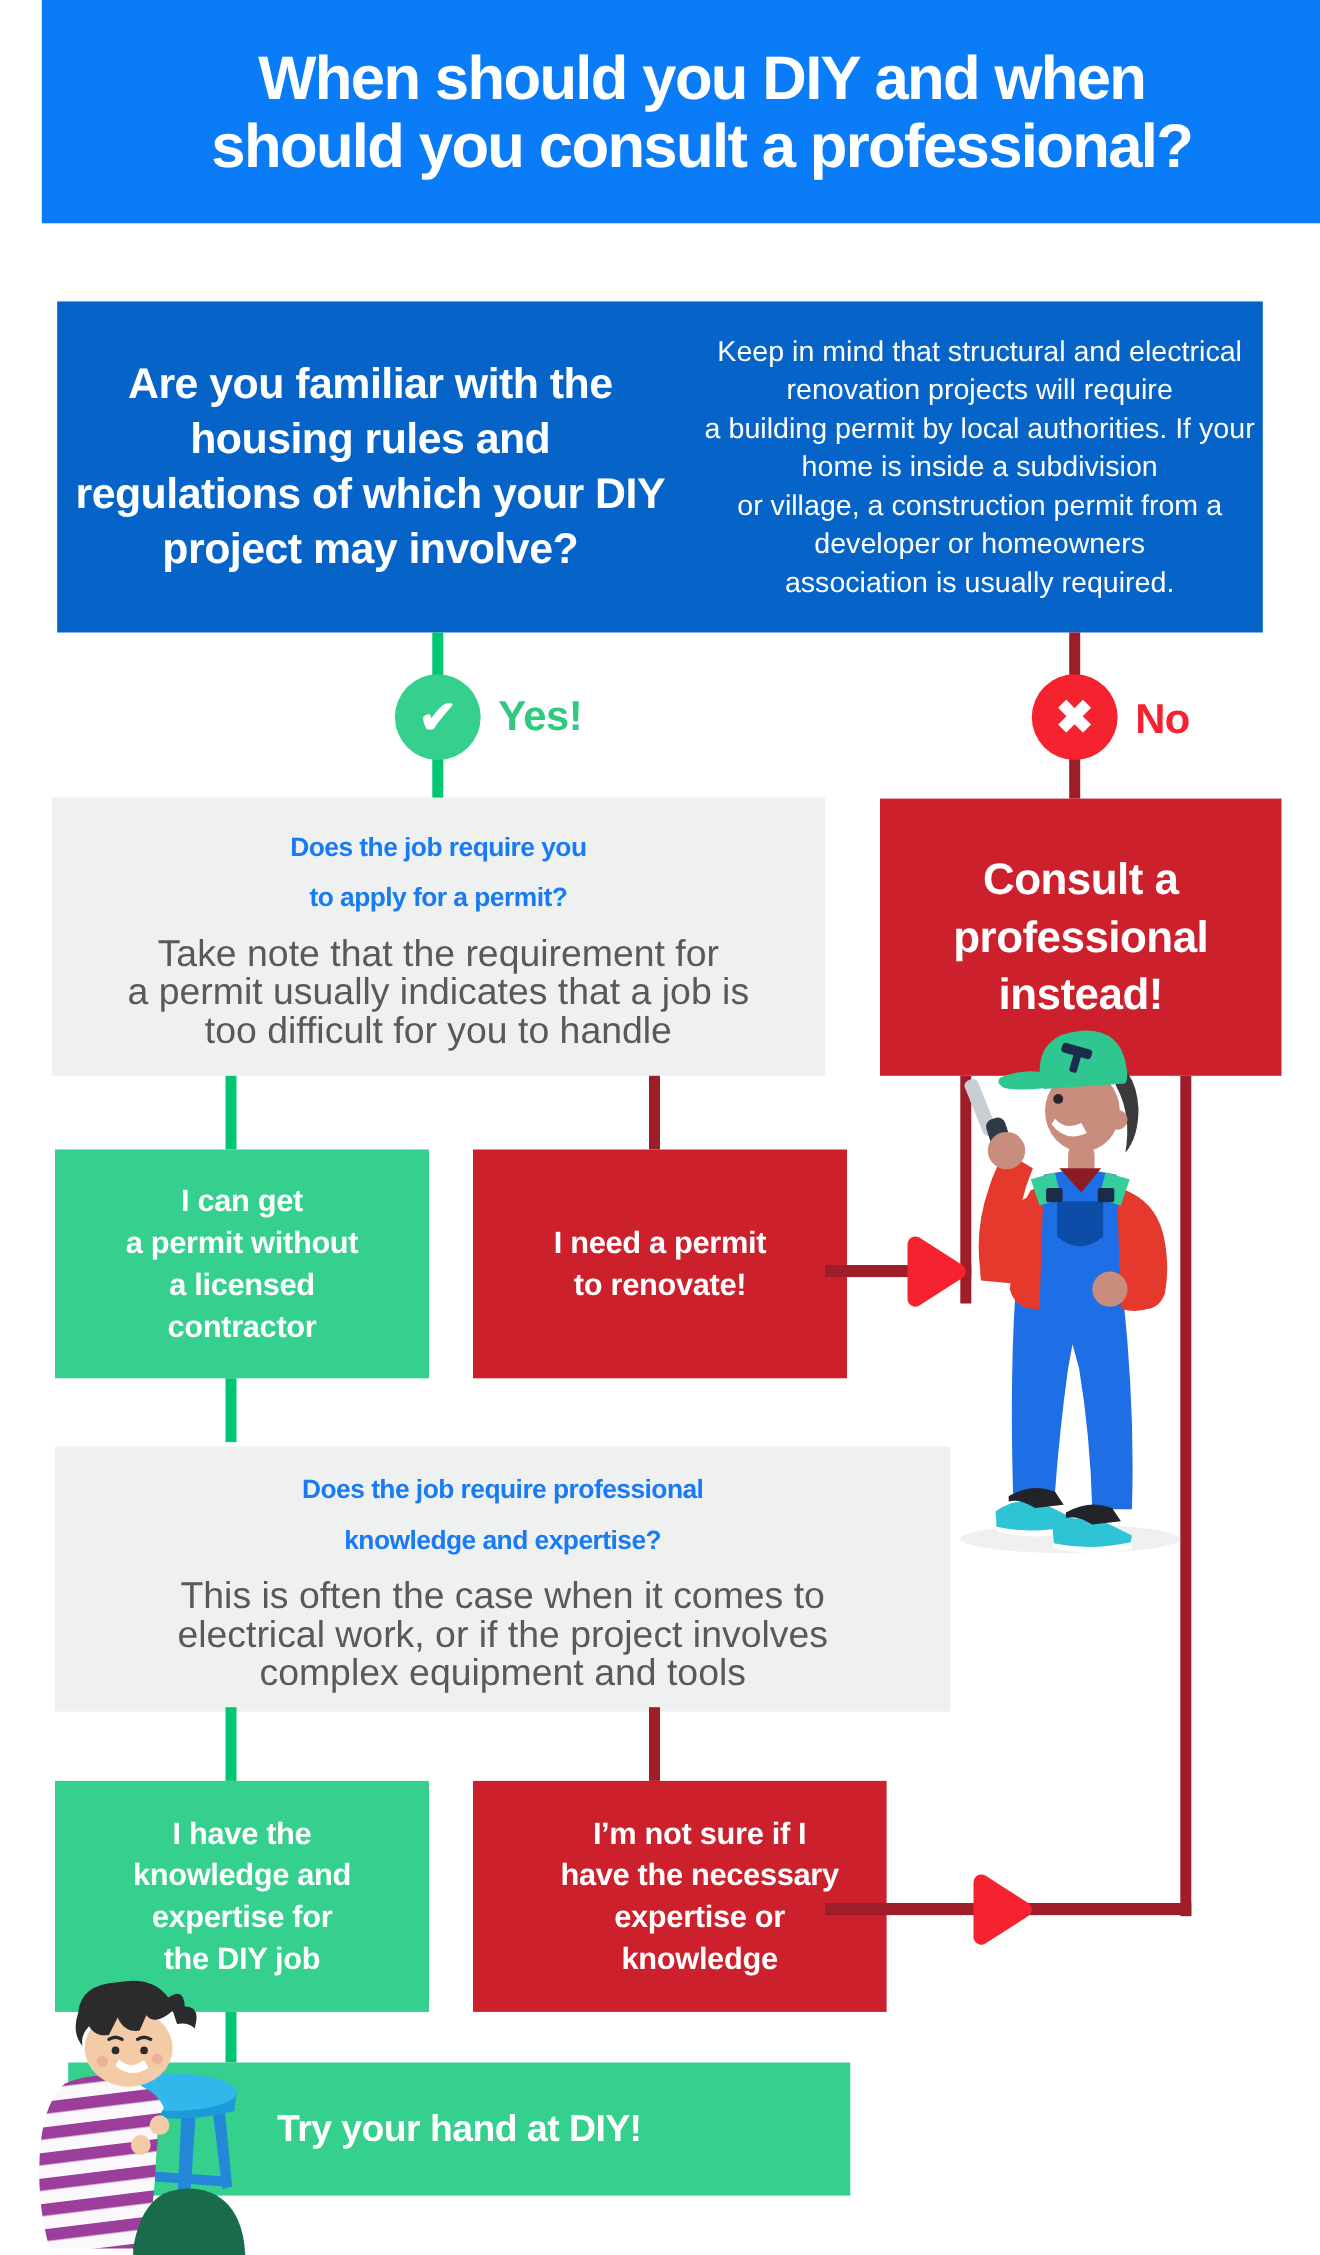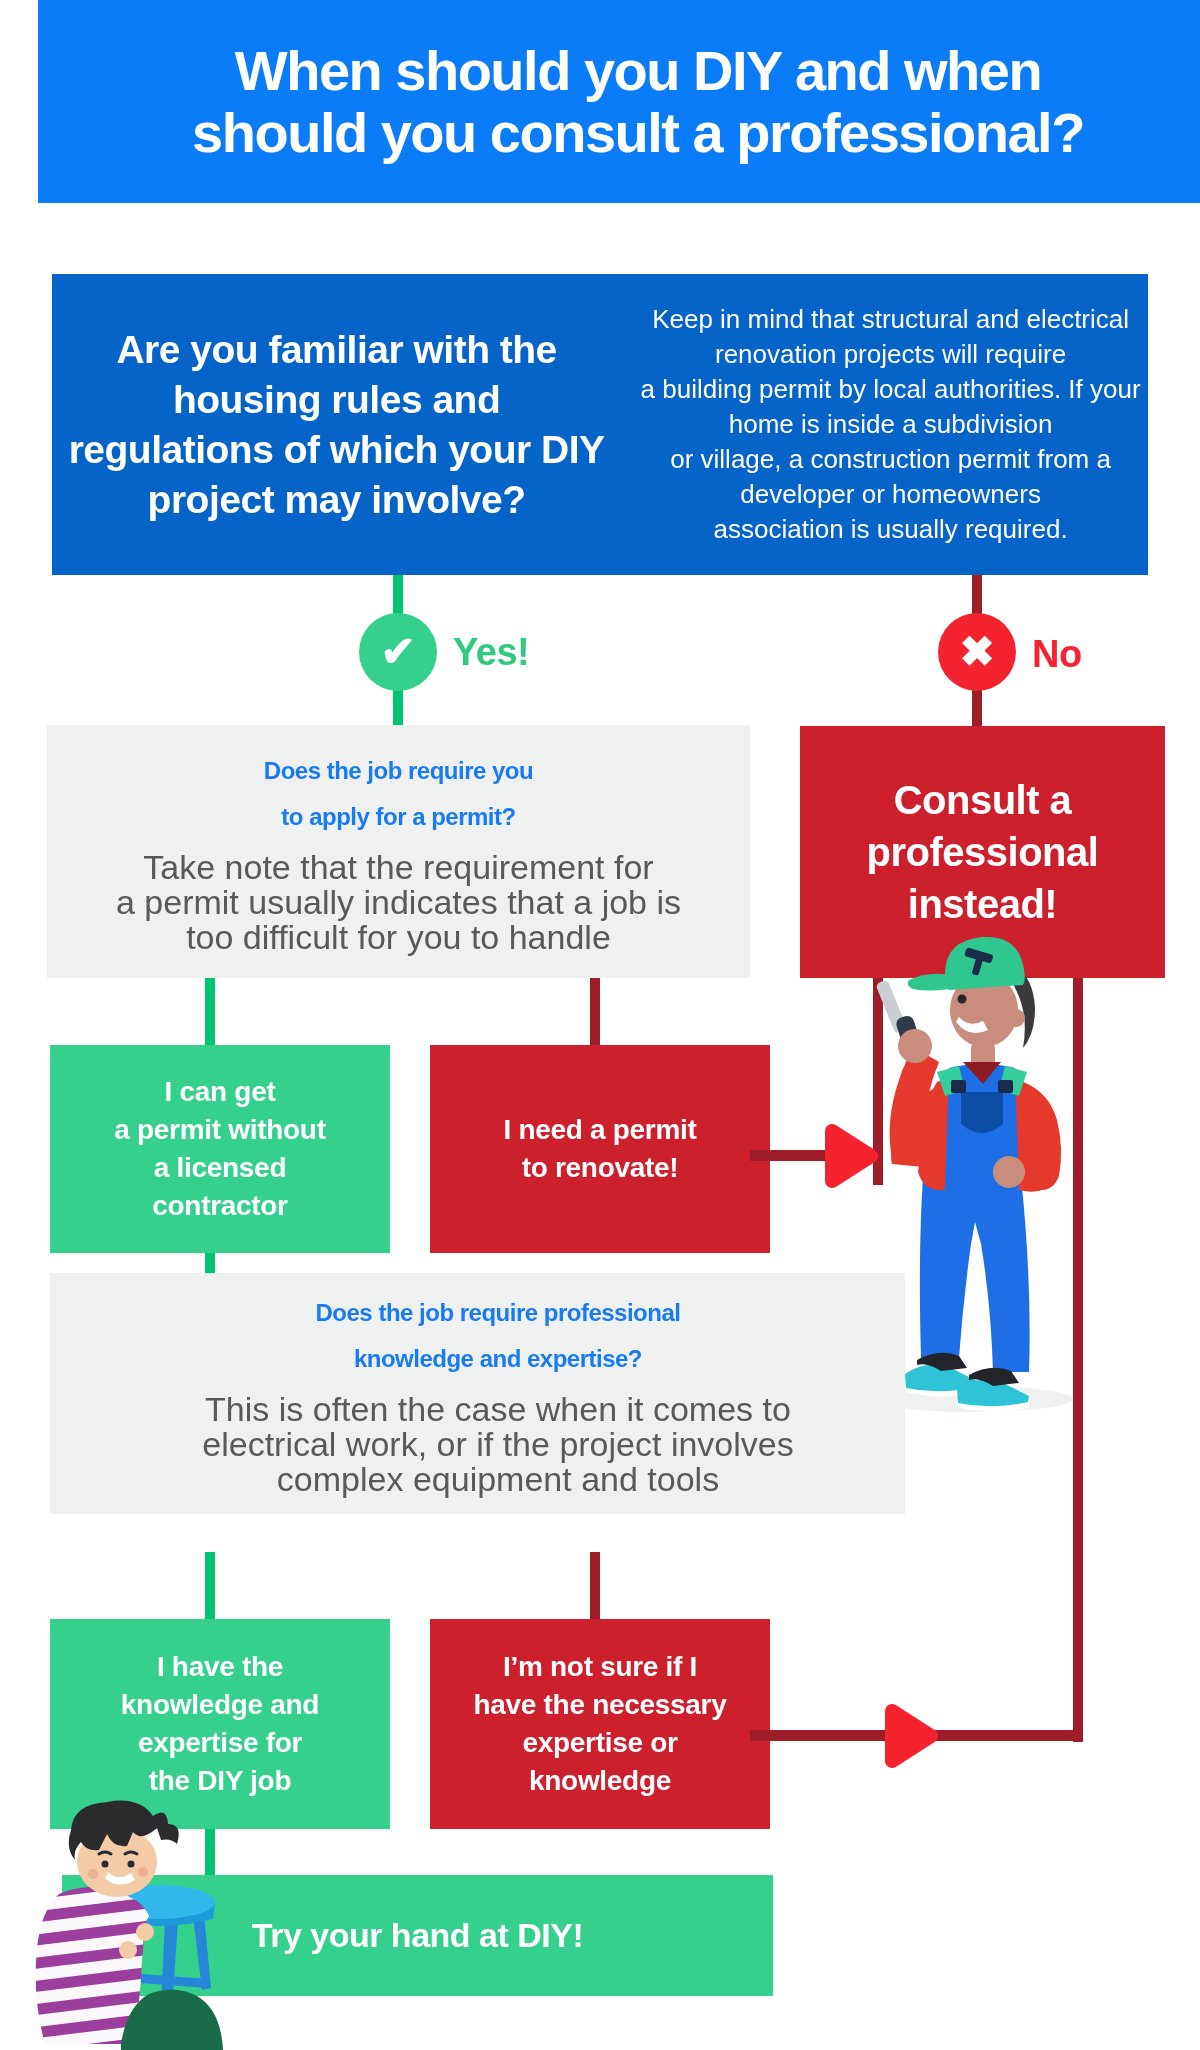--- a/index.html
+++ b/index.html
@@ -40,42 +40,42 @@
   .badge-no{left:938px;top:613px;background:var(--bright-red);}
   .branch-label{position:absolute;font-size:38px;font-weight:700;letter-spacing:-0.5px;}
   .label-yes{left:453px;top:631px;color:var(--yes-text);}
   .label-no{left:1032px;top:633px;color:var(--bright-red);}
   
   .panel{
     position:absolute;background:var(--panel-bg);
     display:flex;flex-direction:column;align-items:center;justify-content:center;gap:10px;
   }
   .panel-1{left:47px;top:725px;width:703px;height:253px;}
-  .panel-2{left:50px;top:1273px;width:814px;height:241px;padding-left:41px;}
+  .panel-2{left:50px;top:1315px;width:814px;height:241px;}
   .panel .panel-heading{color:var(--panel-heading);font-size:24px;line-height:46px;font-weight:700;text-align:center;letter-spacing:-0.5px;}
   .panel .panel-body{color:var(--panel-body);font-size:34px;line-height:35px;text-align:center;}
   
   .consult-box{
     position:absolute;left:800px;top:726px;width:365px;height:252px;
     background:var(--crimson);color:#fff;
     display:flex;align-items:center;justify-content:center;
     font-size:40px;line-height:52px;font-weight:700;text-align:center;letter-spacing:-0.5px;
   }
   
   .choice{
     position:absolute;width:340px;color:#fff;font-weight:700;
     font-size:28px;line-height:38px;text-align:center;
     display:flex;align-items:center;justify-content:center;letter-spacing:-0.3px;
   }
   .choice-mint{background:var(--mint);}
   .choice-crimson{background:var(--crimson);}
   .c1-yes{left:50px;top:1045px;height:208px;}
   .c1-no{left:430px;top:1045px;height:208px;}
   .c2-yes{left:50px;top:1619px;height:210px;}
-  .c2-no{left:430px;top:1619px;height:210px;}
+  .c2-no{left:430px;top:1619px;height:210px;padding-left:36px;}
   
   .result-bar{
     position:absolute;left:62px;top:1875px;width:711px;height:121px;
     background:var(--mint);color:#fff;font-size:34px;font-weight:700;letter-spacing:-0.5px;
     display:flex;align-items:center;justify-content:center;
   }
   
   .arrow{position:absolute;width:56px;height:68px;}
   .arrow-1{left:824px;top:1122px;}
   .arrow-2{left:884px;top:1702px;}

